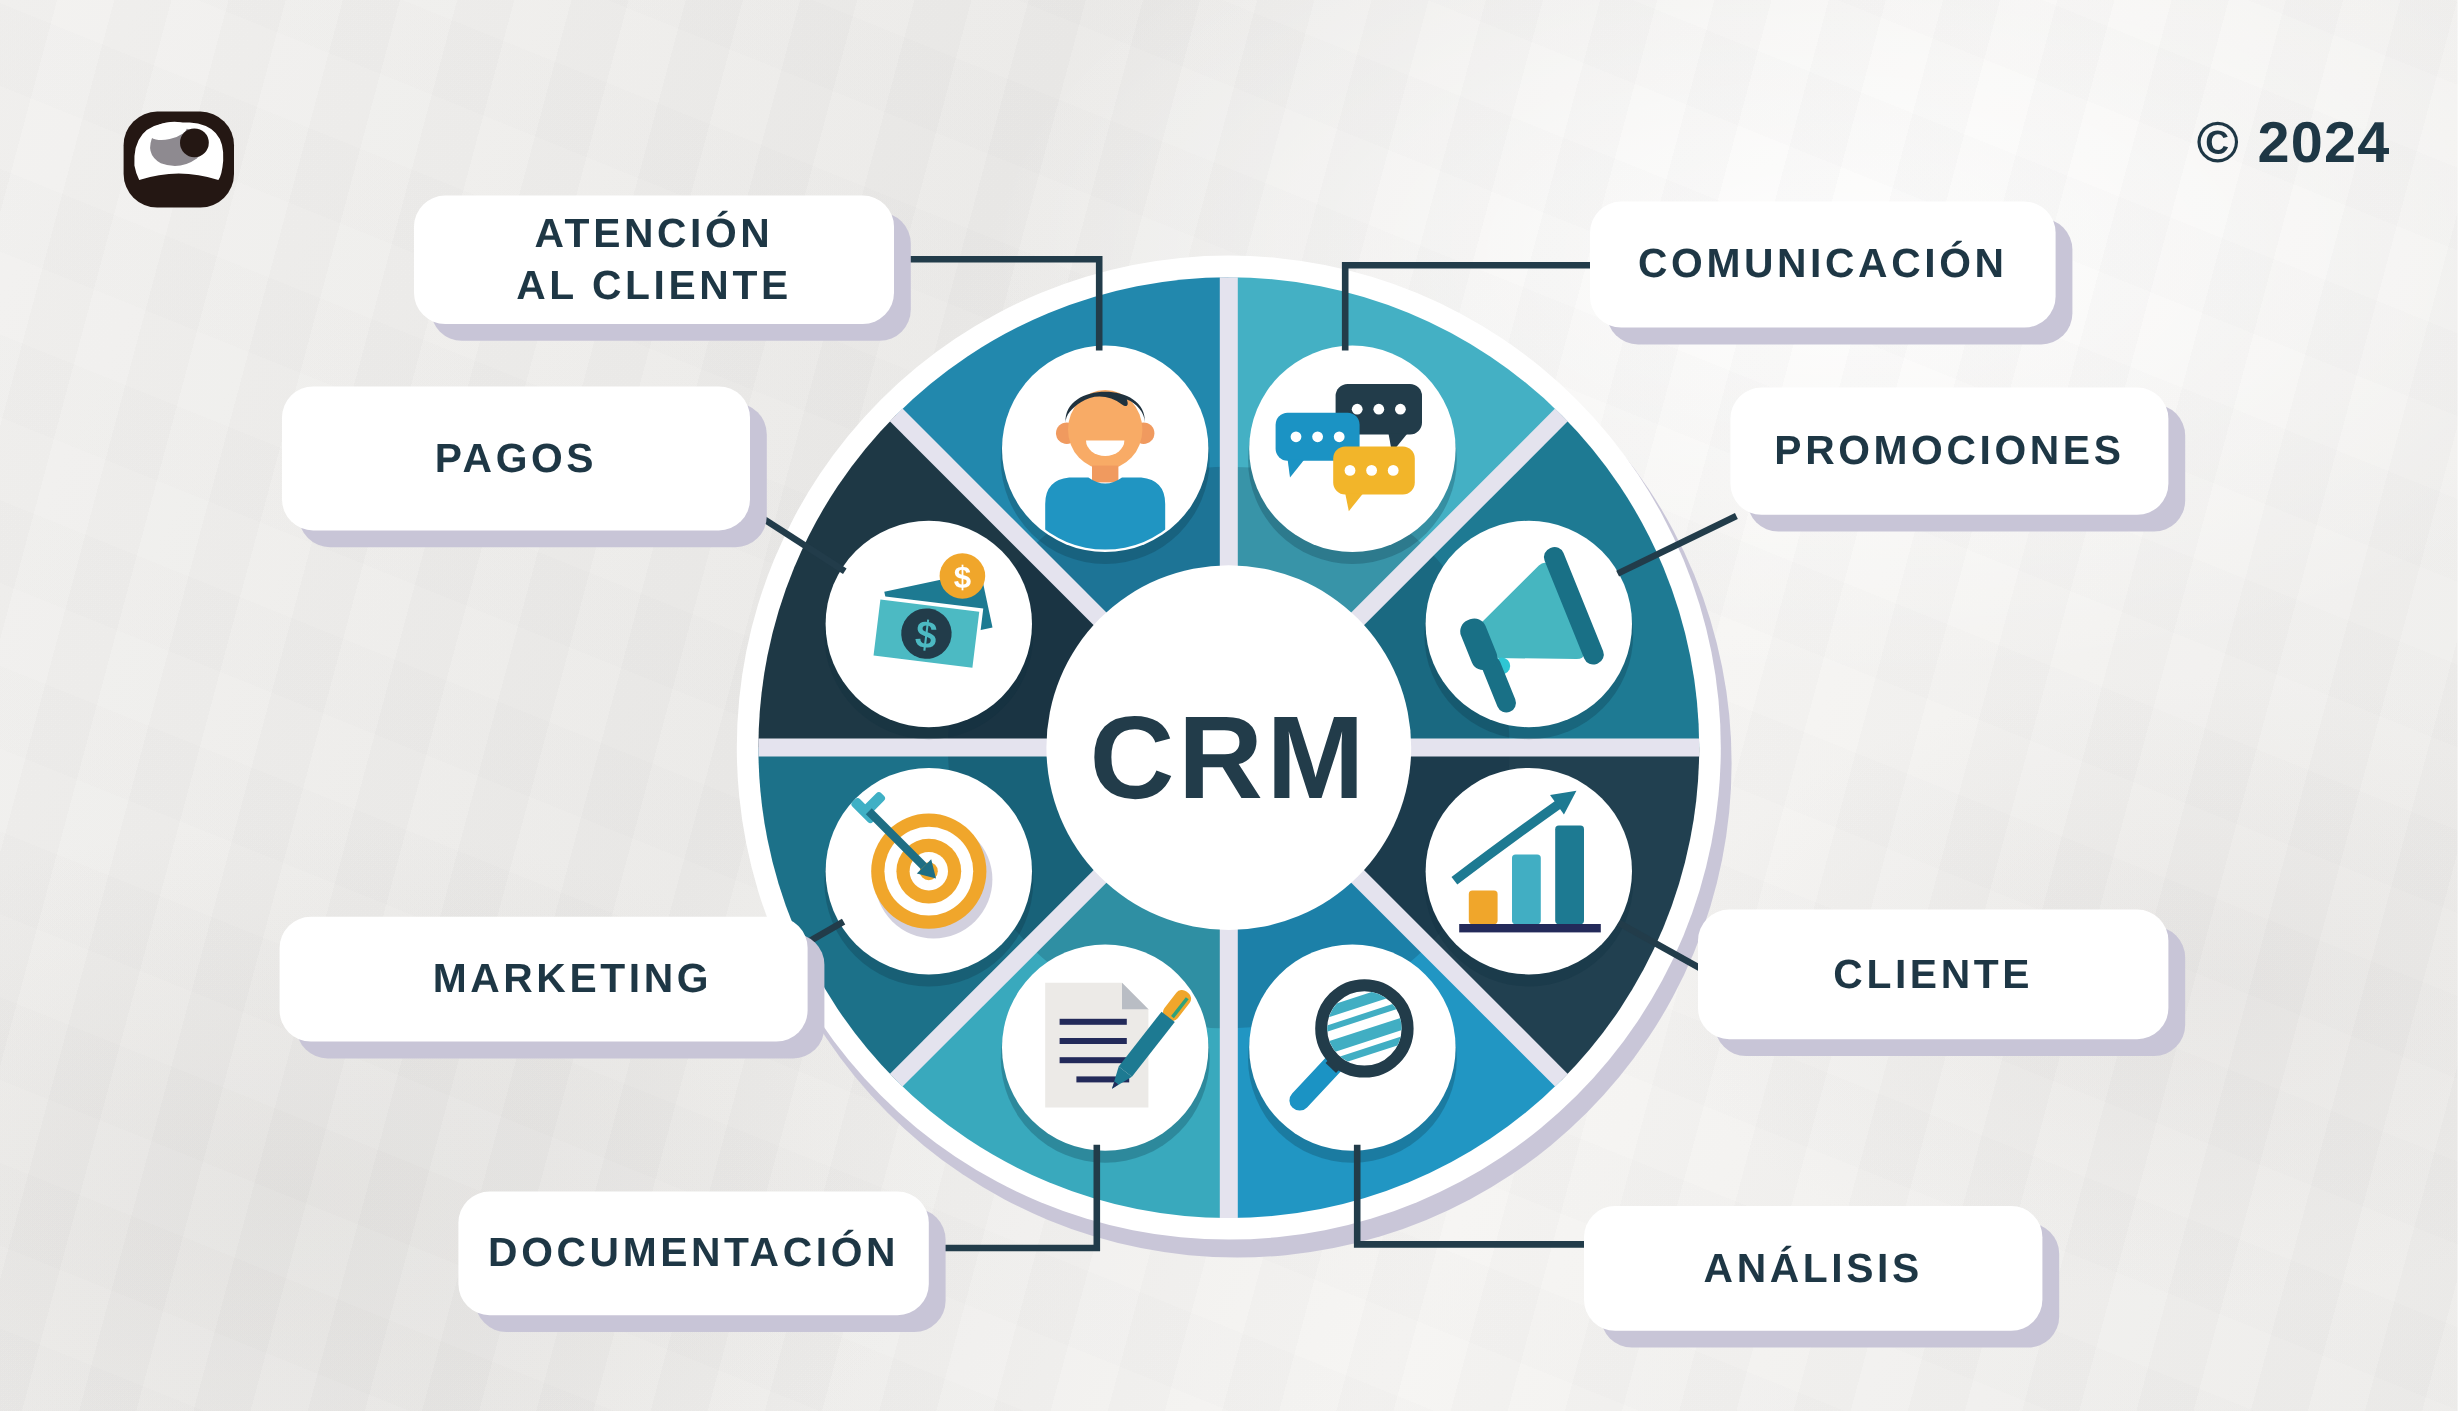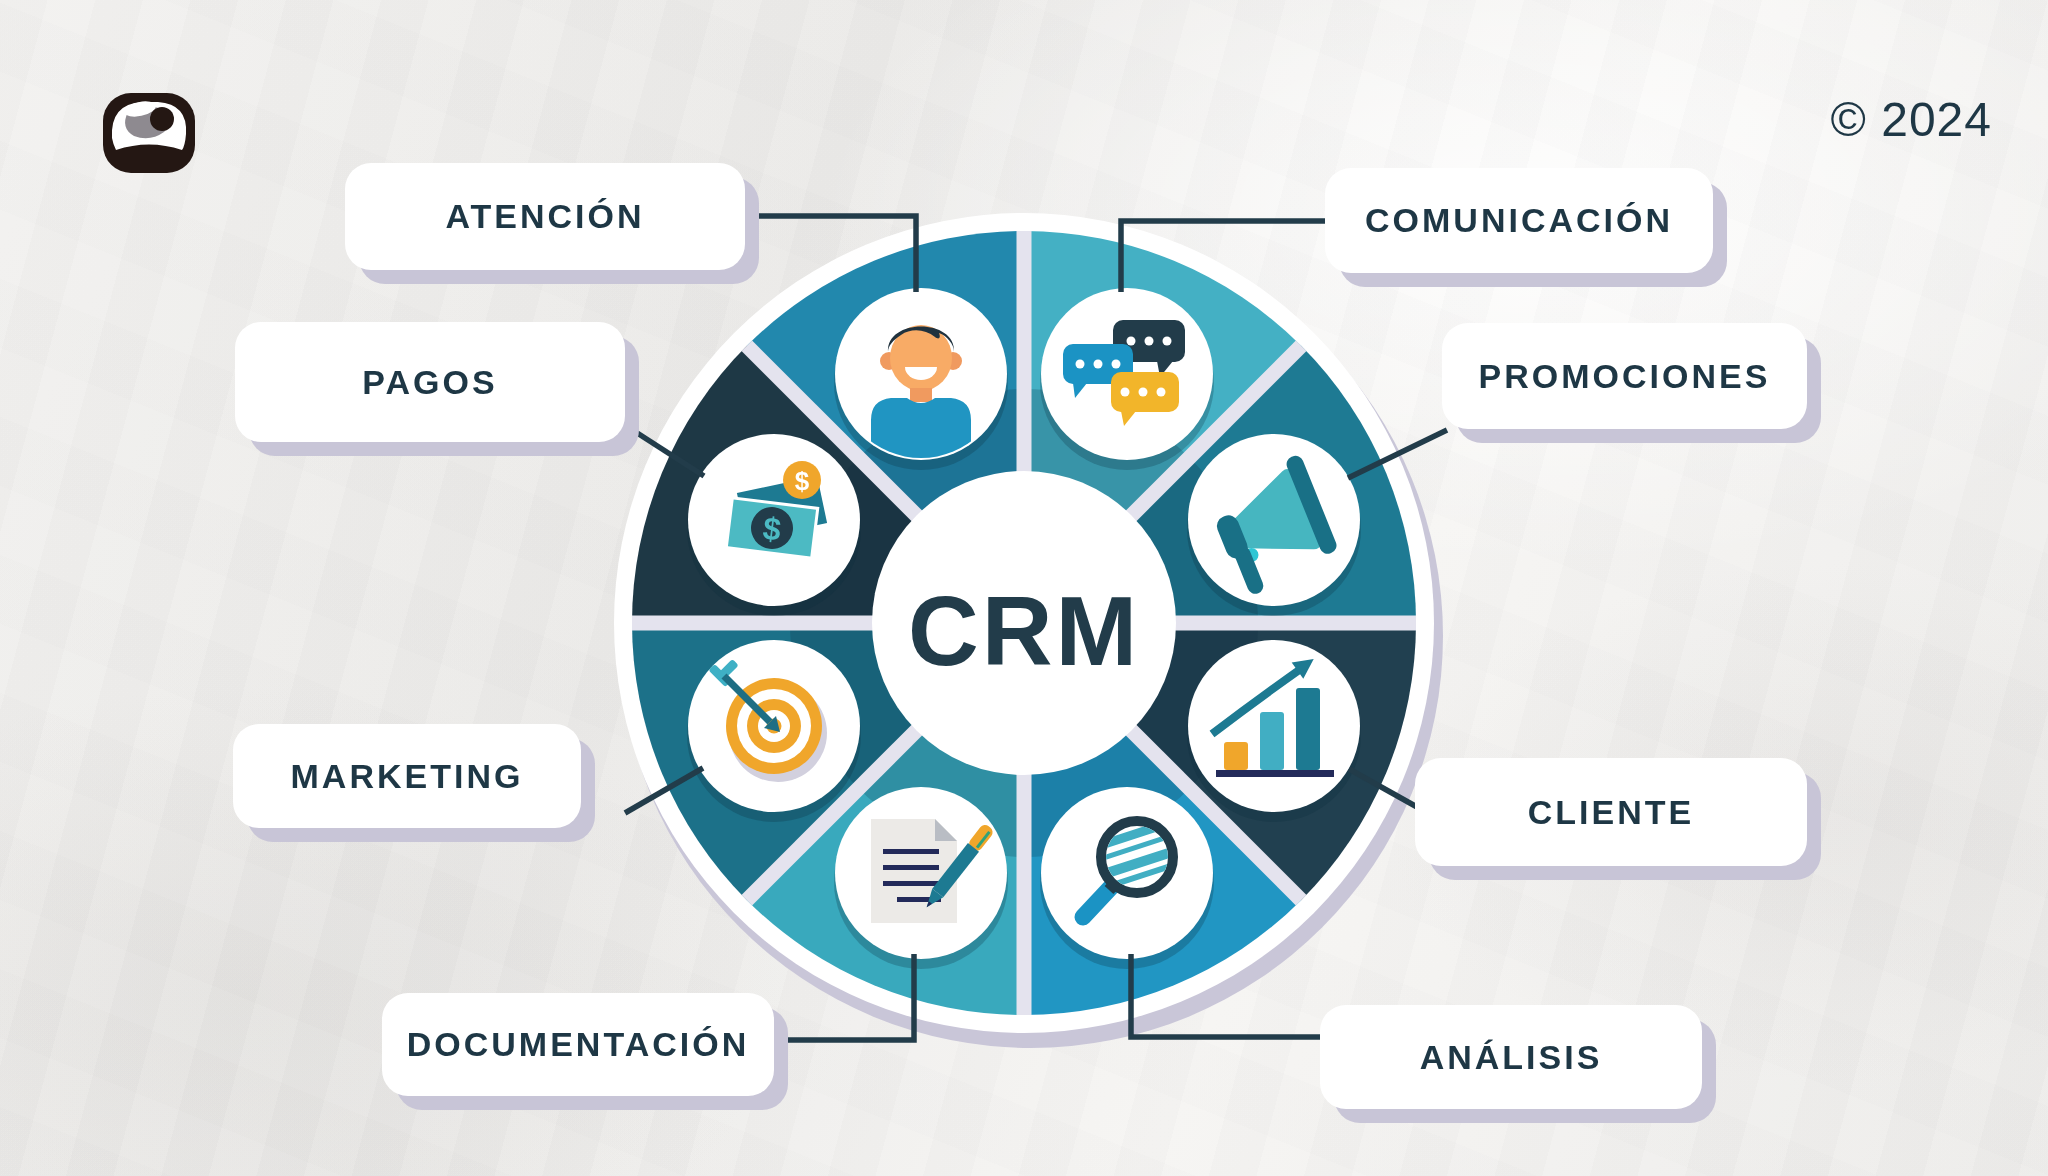--- a/index.html
+++ b/index.html
@@ -12,21 +12,21 @@
       radial-gradient(700px 400px at 90% 70%, rgba(224,222,220,0.5), rgba(224,222,220,0) 65%),
       linear-gradient(115deg,#f3f2f0 0%,#ebeae8 35%,#f6f5f3 65%,#edecea 100%);
   }
   .texture{
     position:absolute;inset:0;pointer-events:none;
     background:repeating-linear-gradient(105deg, rgba(90,90,100,0.018) 0 46px, rgba(255,255,255,0.03) 46px 92px),
                repeating-linear-gradient(22deg, rgba(90,90,100,0.012) 0 64px, rgba(255,255,255,0.02) 64px 128px);
   }
   .copyright{
     position:absolute;top:92px;right:56px;
-    font-size:48px;font-weight:normal;color:#1e3745;letter-spacing:1px;
+    font-size:48px;font-weight:bold;color:#1e3745;letter-spacing:1px;
   }
   .logo{position:absolute;left:102px;top:92px;width:94px;height:82px;}
   .label-box{
     position:absolute;background:#ffffff;border-radius:26px;
     box-shadow:14px 14px 0 0 #c8c5d7;
     display:flex;flex-direction:column;align-items:center;justify-content:center;
     color:#1e3745;font-weight:bold;font-size:34px;letter-spacing:3px;
     text-align:center;line-height:1.25;white-space:nowrap;
   }
   .wheel-svg{position:absolute;left:0;top:0;}
@@ -218,20 +218,21 @@
     <path d="M 1447 430 L 1348 478"></path>
     <path d="M 625 813 L 703 768"></path>
     <path d="M 1349 769 L 1417 807"></path>
     <path d="M 914 954 V 1040 H 732"></path>
     <path d="M 1131 954 V 1037 H 1322"></path>
   </g>
 </svg>
 
 <div class="label-box" style="left:345px;top:163px;width:400px;height:107px;">
   <span>ATENCIÓN</span>
+  <span>AL CLIENTE</span>
 </div>
 <div class="label-box" style="left:235px;top:322px;width:390px;height:120px;">PAGOS</div>
-<div class="label-box" style="left:233px;top:724px;width:348px;height:104px;">MARKETING</div>
+<div class="label-box" style="left:233px;top:764px;width:392px;height:104px;padding-left:48px;">MARKETING</div>
 <div class="label-box" style="left:340px;top:993px;width:392px;height:103px;margin-left:42px;">DOCUMENTACIÓN</div>
 <div class="label-box" style="left:1325px;top:168px;width:388px;height:105px;">COMUNICACIÓN</div>
 <div class="label-box" style="left:1442px;top:323px;width:365px;height:106px;">PROMOCIONES</div>
 <div class="label-box" style="left:1415px;top:758px;width:392px;height:108px;">CLIENTE</div>
 <div class="label-box" style="left:1320px;top:985px;width:382px;height:104px;margin-top:20px;">ANÁLISIS</div>
 
 </body></html>

